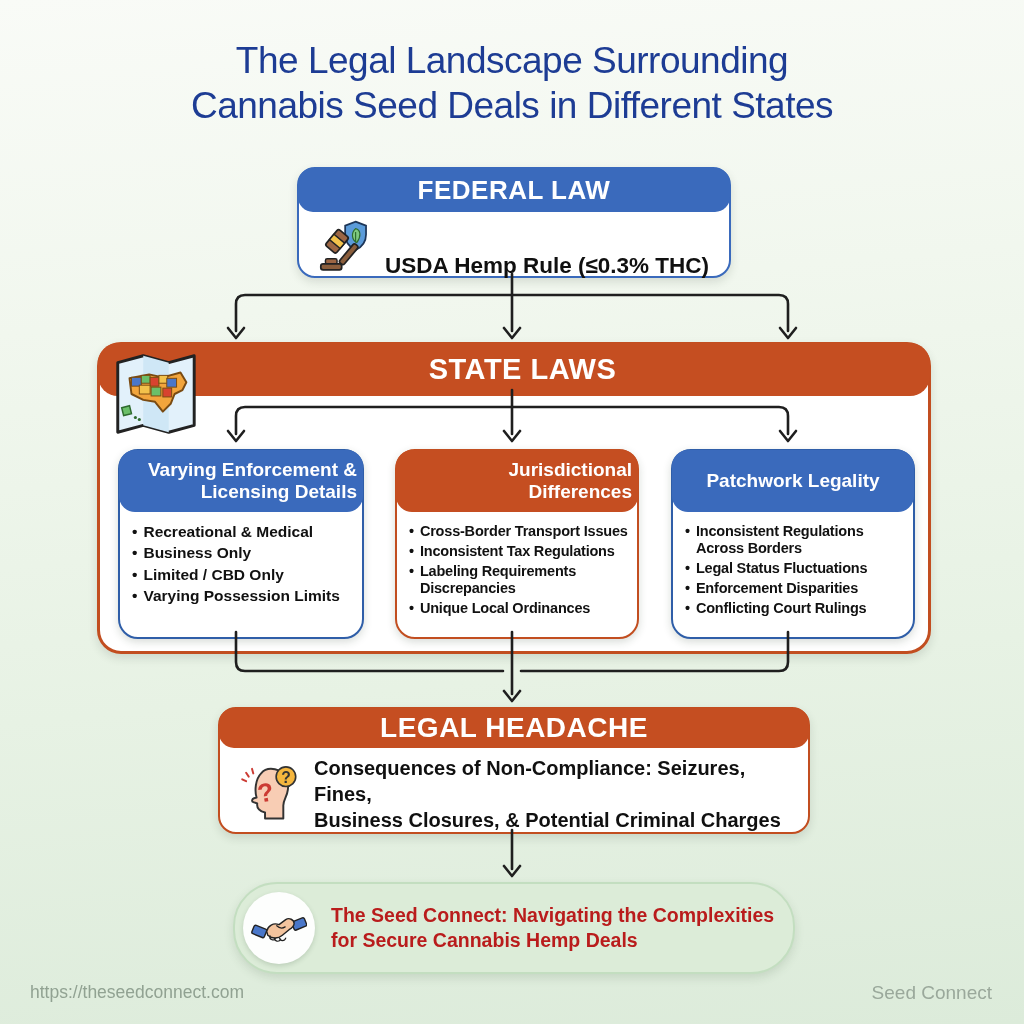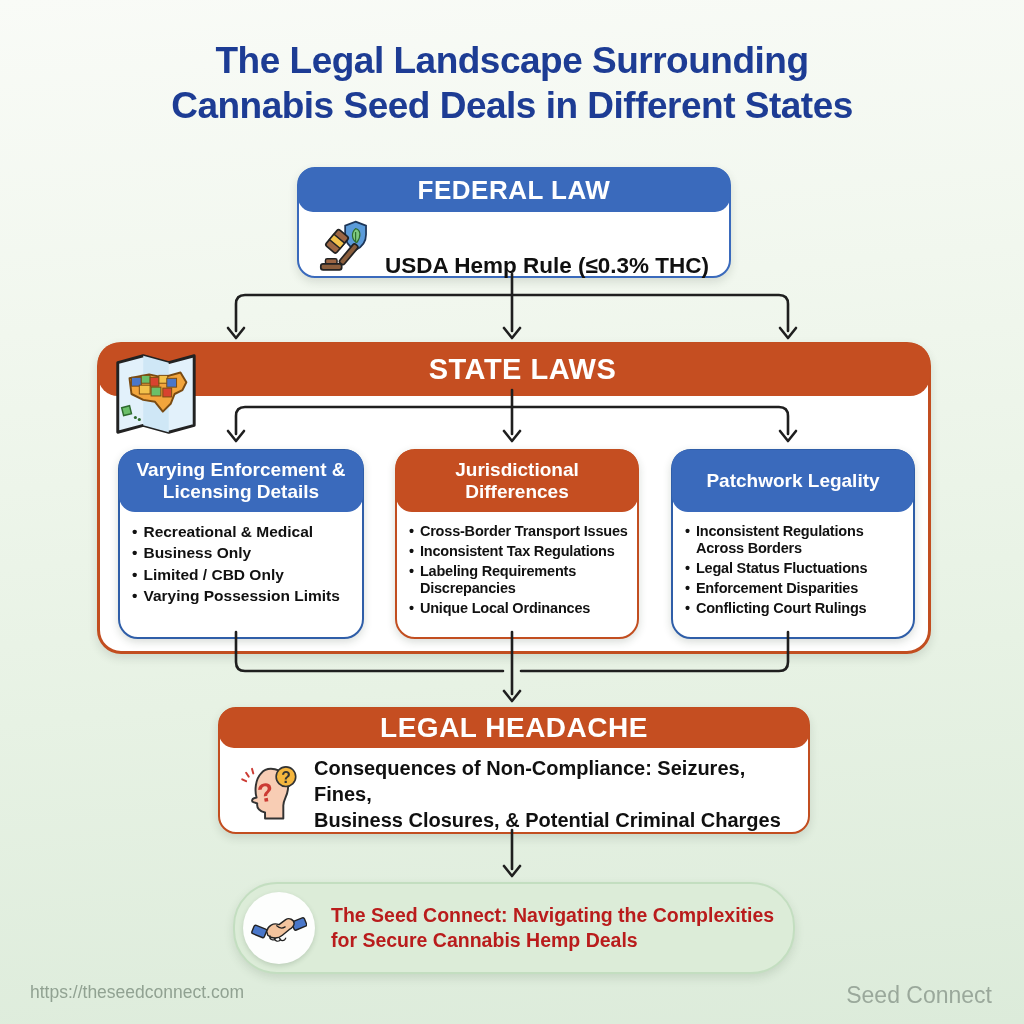--- a/index.html
+++ b/index.html
@@ -3,26 +3,26 @@
 <meta charset="utf-8">
 <style>
   html,body{margin:0;padding:0;}
   .canvas{
     position:relative;width:1024px;height:1024px;overflow:hidden;
     background:linear-gradient(175deg,#f9fbf7 0%,#f1f7ee 30%,#e7f2e4 65%,#dcebda 100%);
     font-family:"Liberation Sans", sans-serif;
   }
   .title{
     position:absolute;top:38px;left:0;width:1024px;text-align:center;
-    color:#1d3c94;font-weight:bold;font-size:37px;line-height:1.22;letter-spacing:-0.5px;
+    color:#1d3c94;font-weight:normal;font-size:37px;line-height:1.22;letter-spacing:-0.5px;
   }
   svg.connectors{position:absolute;top:0;left:0;z-index:5;pointer-events:none;}
   .node{position:absolute;background:#ffffff;border-radius:18px;box-shadow:0 4px 10px rgba(40,60,40,.14);z-index:2;}
   .hdr{
-    display:flex;align-items:center;justify-content:center;text-align:center;
+    display:flex;align-items:center;justify-content:center;text-align:right;
     color:#fff;font-weight:bold;border-radius:15px;letter-spacing:.5px;
   }
   .blue{background:#3a6abc;}
   .orange{background:#c54e21;}
   
   .federal{left:297px;top:167px;width:430px;height:107px;border:2px solid #3a6abc;}
   .federal .hdr{height:44px;font-size:26px;margin:-1px;-webkit-margin:0;}
   .federal .body{display:flex;align-items:flex-end;gap:12px;padding:6px 10px 4px 16px;}
   .federal .body .txt{font-size:22.5px;font-weight:bold;color:#101010;}
   
@@ -54,21 +54,21 @@
     position:absolute;left:233px;top:882px;width:558px;height:88px;border-radius:44px;
     background:#dcecd8;border:2px solid #c3dec0;box-shadow:0 4px 10px rgba(60,90,60,.15);
     display:flex;align-items:center;z-index:2;
   }
   .pill .circle{
     flex:0 0 auto;width:72px;height:72px;margin-left:8px;border-radius:50%;background:#fdfefd;
     display:flex;align-items:center;justify-content:center;box-shadow:0 2px 5px rgba(60,90,60,.2);
   }
   .pill .txt{font-size:19.5px;font-weight:bold;color:#b91c1c;line-height:1.3;margin-left:16px;}
   .footer-url{position:absolute;left:30px;top:982px;font-size:17.5px;color:#91a292;z-index:2;}
-  .footer-brand{position:absolute;right:32px;top:982px;font-size:23px;color:#9aa89b;font-weight:500;z-index:2;}
+  .footer-brand{position:absolute;right:32px;top:982px;font-size:19px;color:#9aa89b;font-weight:500;z-index:2;}
 </style>
 </head>
 <body>
 
 <div class="canvas">
 
   <svg class="connectors" width="1024" height="1024" viewBox="0 0 1024 1024">
     <g fill="none" stroke="#1f1f1f" stroke-width="2.6" stroke-linecap="round" stroke-linejoin="round">
 
       <path d="M512,274 L512,295"></path>

